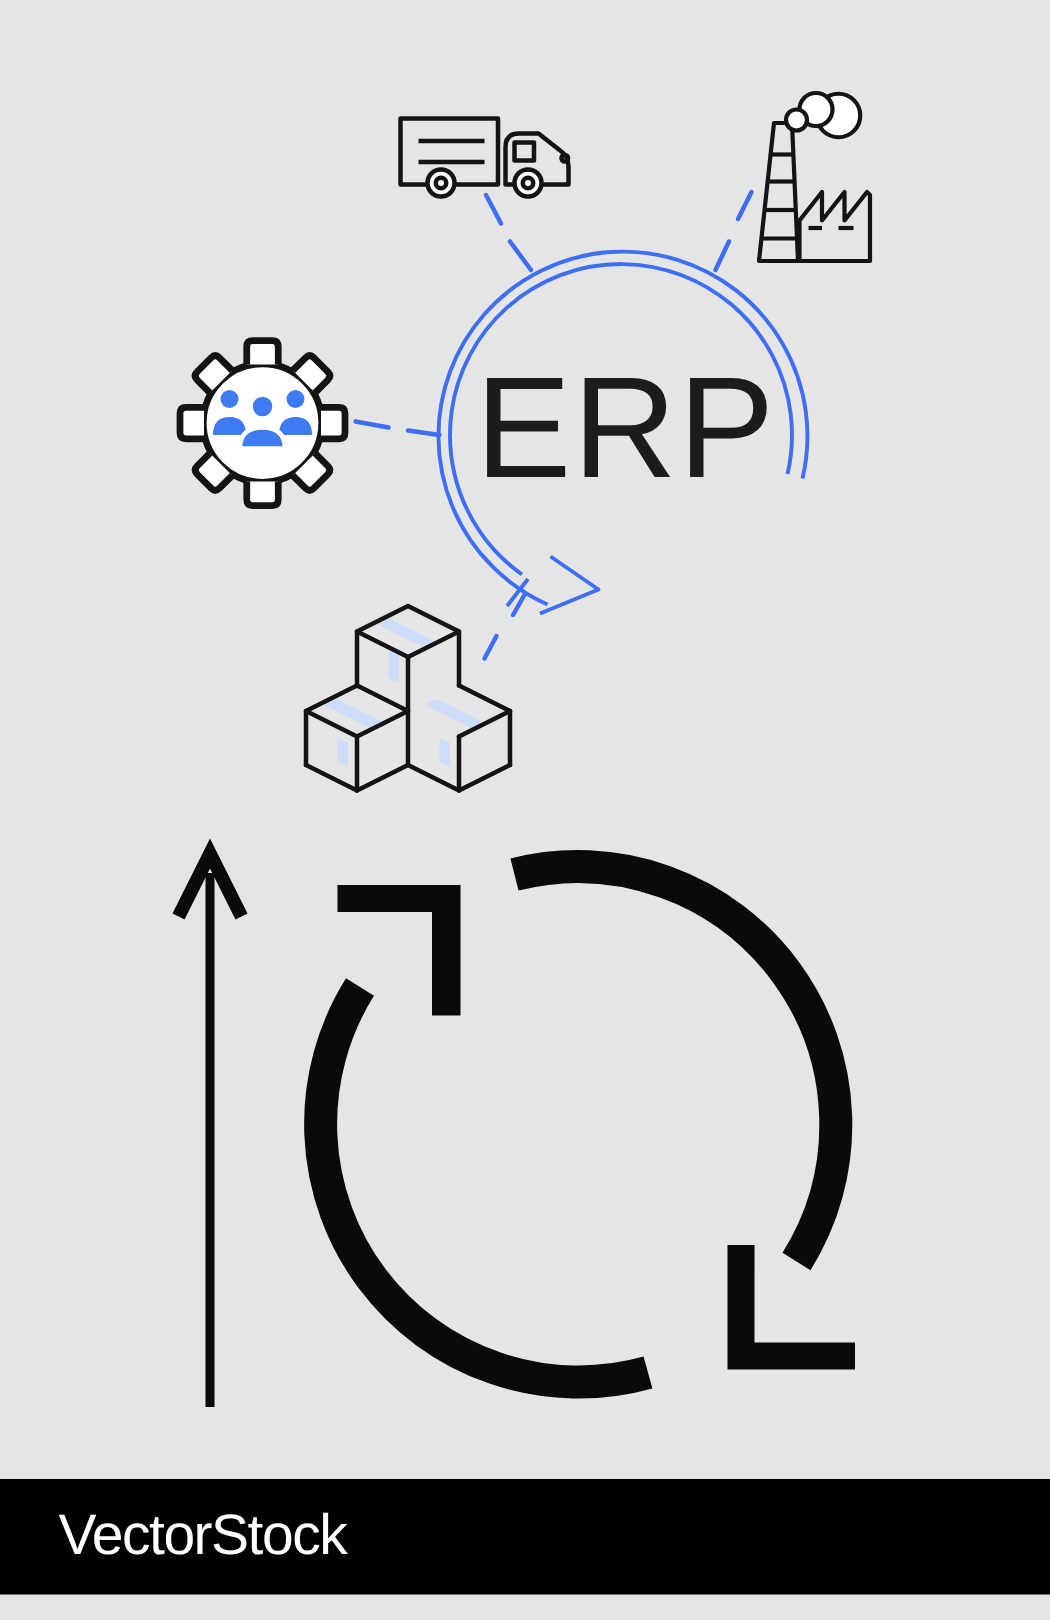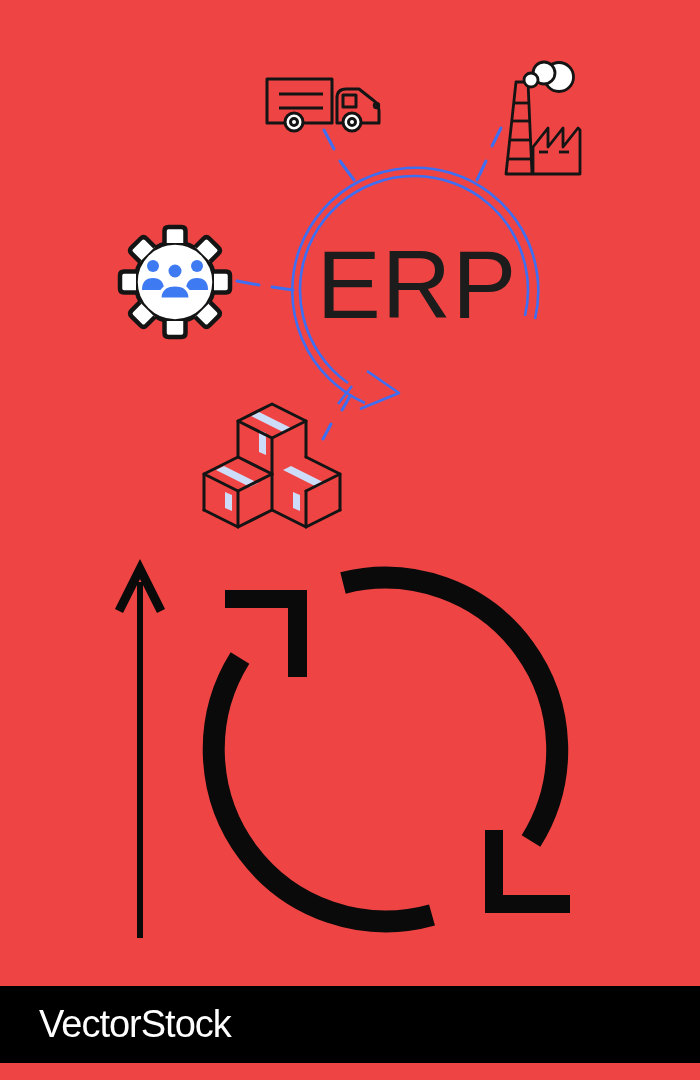--- a/index.html
+++ b/index.html
@@ -1,18 +1,18 @@
 <!DOCTYPE html>
 <html><head>
 <meta charset="utf-8">
 <style>
   html,body { margin:0; padding:0; background:#ffffff; }
   .canvas {
     position:relative; width:700px; height:1080px;
-    background:#ef4444; overflow:hidden;
+    background:#e5e5e5; overflow:hidden;
     font-family:"Liberation Sans", sans-serif;
   }
   svg { display:block; }
   .erp-text {
     font-family:"Liberation Sans", sans-serif;
     font-weight:100;
     letter-spacing:1px;
   }
   .watermark-bar {
     position:absolute; left:0; top:986px; width:700px; height:77px;

